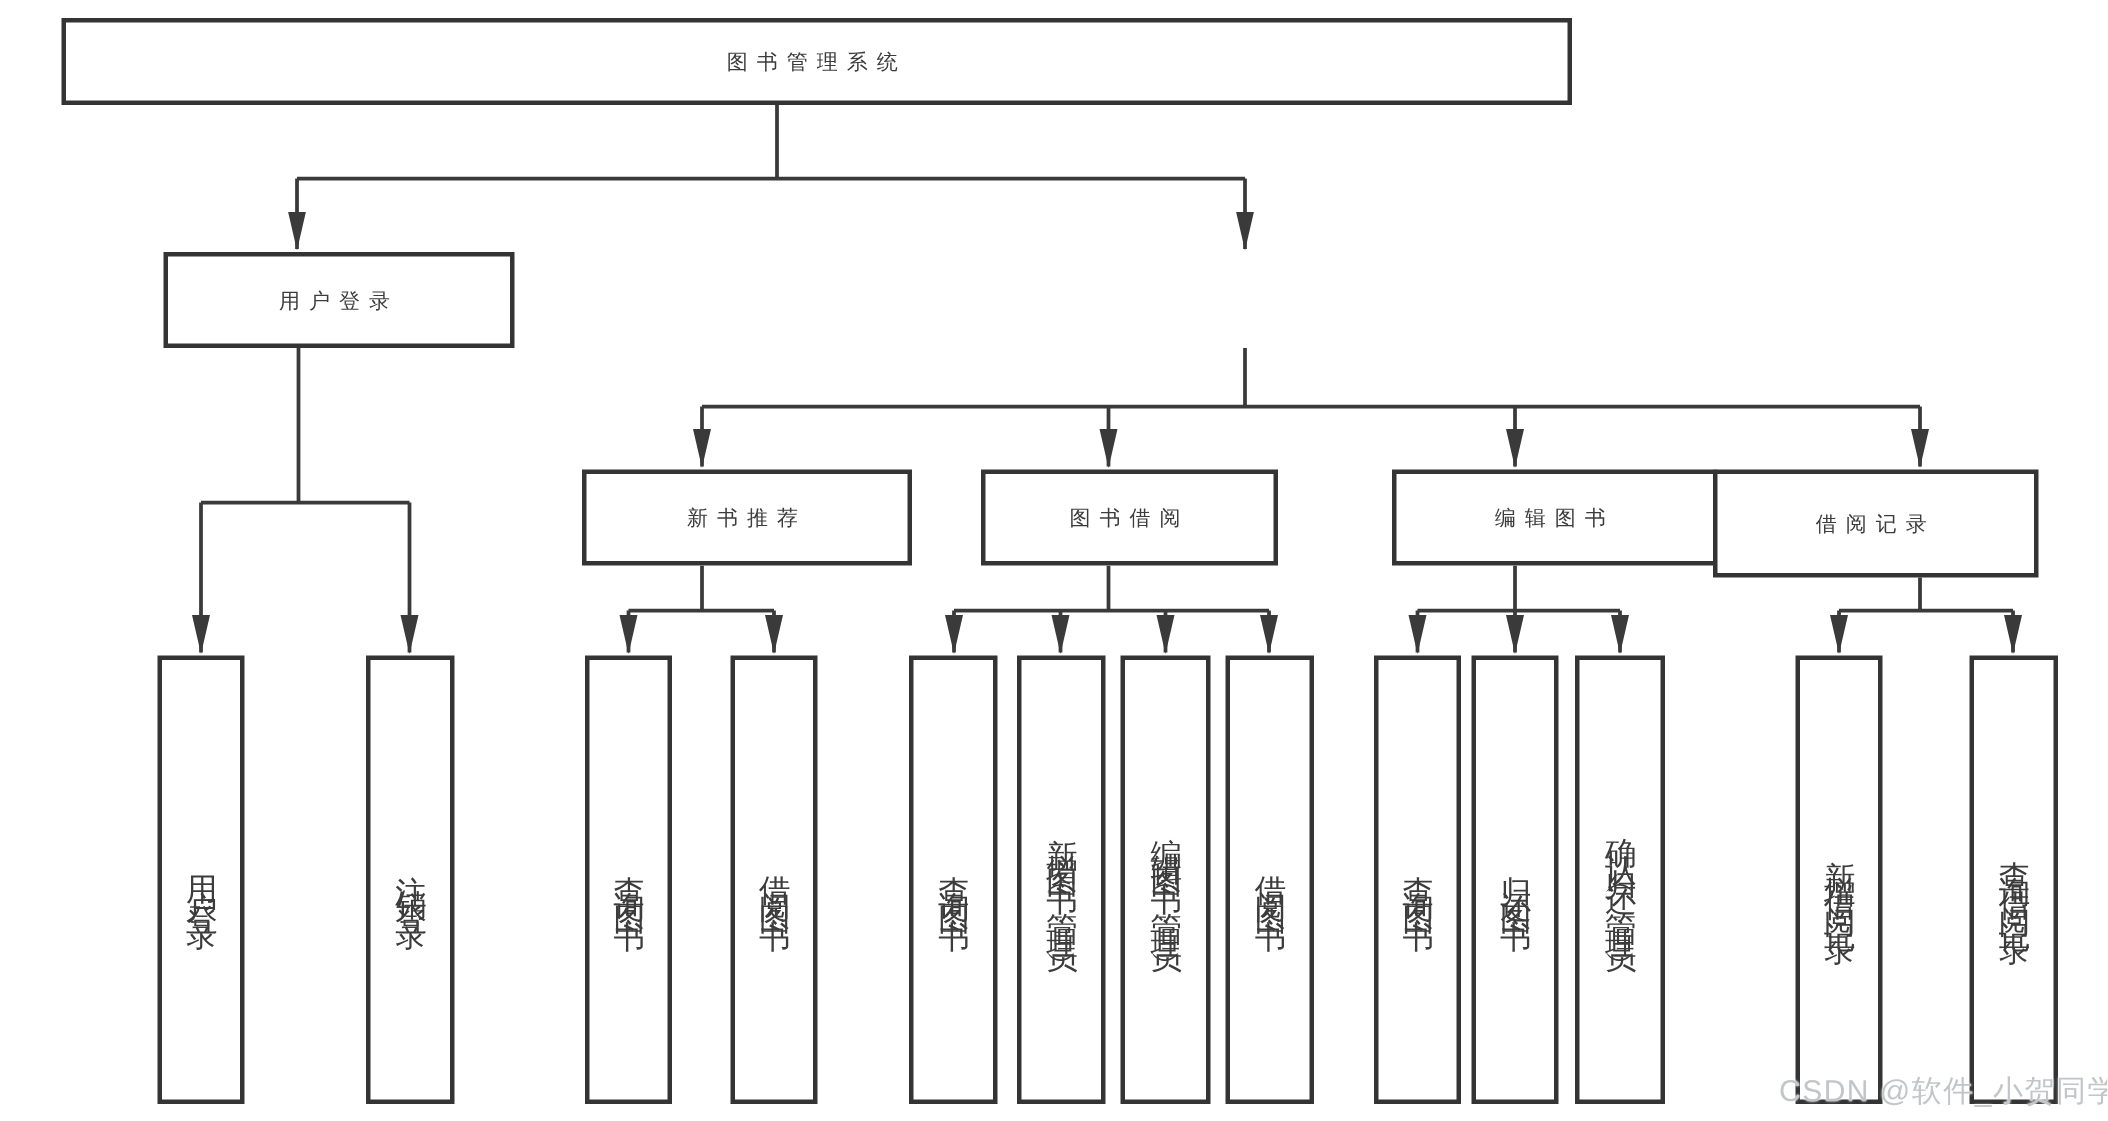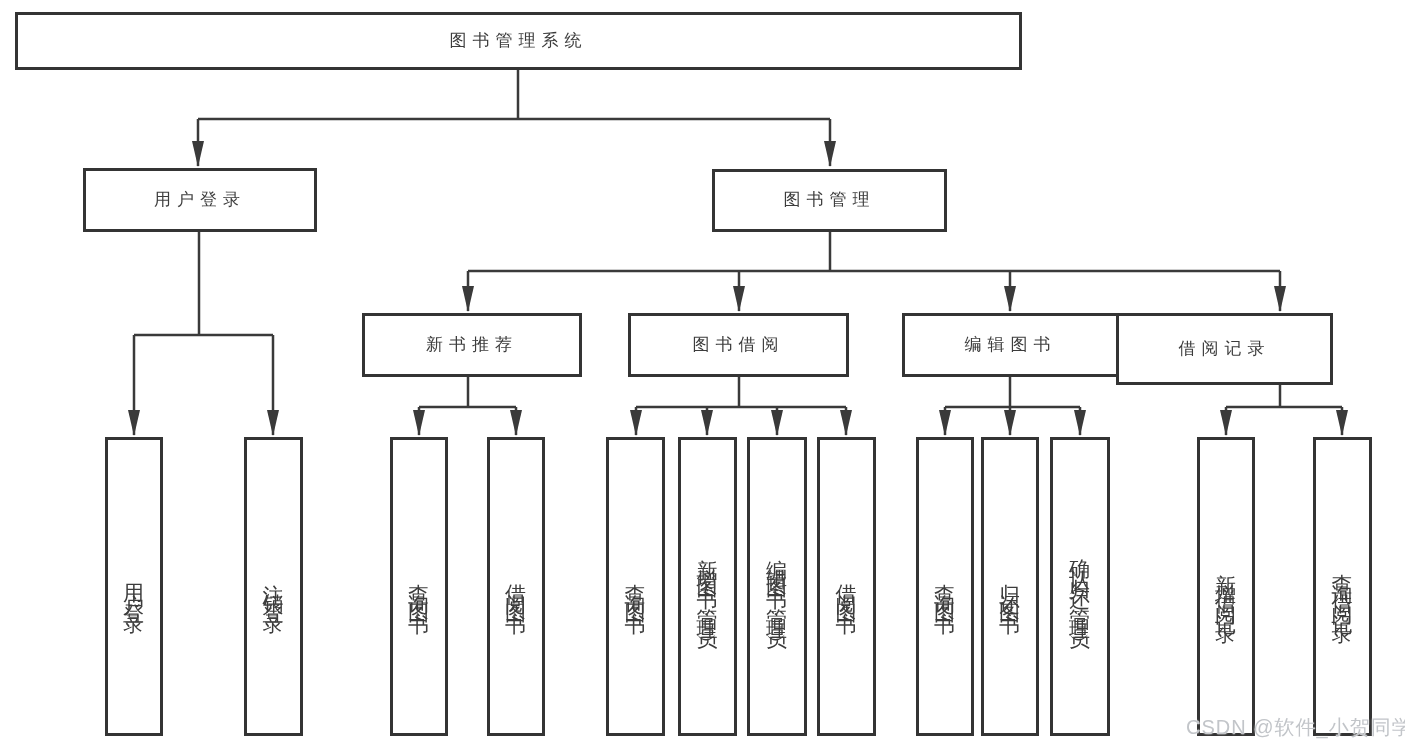--- a/index.html
+++ b/index.html
@@ -8,21 +8,21 @@
     background:#ffffff; overflow:hidden;
     font-family:"Liberation Sans","DejaVu Sans",sans-serif;
   }
   .edges { position:absolute; left:0; top:0; z-index:1; }
   .node {
     position:absolute; box-sizing:border-box; z-index:2;
     background:#ffffff; border:3px solid #343434;
     display:flex; align-items:center; justify-content:center;
     color:#3c3c3c;
   }
-  .h { font-size:17px; letter-spacing:6px; line-height:1.2; white-space:nowrap; }
+  .h { font-size:14px; letter-spacing:6px; line-height:1.2; white-space:nowrap;margin-left:26px; }
   .v {
     writing-mode:vertical-rl; text-orientation:mixed;
     font-size:21px; letter-spacing:10px; line-height:1;
   }
   .watermark {
     position:absolute; z-index:3; left:1186px; top:714px;
     font-size:20px; color:#c2c5c9; letter-spacing:1px;
     text-shadow:0 0 2px #ffffff, 0 0 1px #ffffff;
     white-space:nowrap;
   }
@@ -78,24 +78,23 @@
       <path d="M1280,377 V407"></path>
       <path d="M1226,407 H1342"></path>
       <path d="M1226,407 V435" marker-end="url(#arrow)"></path>
       <path d="M1342,407 V435" marker-end="url(#arrow)"></path>
     </g>
   </svg>
 
   <div class="node h" style="left:15px;top:12px;width:1007px;height:58px">图书管理系统</div>
 
   <div class="node h" style="left:83px;top:168px;width:234px;height:64px">用户登录</div>
-  <div class="node h" style="left:712px;top:169px;width:235px;height:63px">图书管理</div>
 
   <div class="node h" style="left:362px;top:313px;width:220px;height:64px">新书推荐</div>
-  <div class="node h" style="left:628px;top:313px;width:221px;height:64px">图书借阅</div>
+  <div class="node h" style="left:628px;top:313px;width:198px;height:64px">图书借阅</div>
   <div class="node h" style="left:902px;top:313px;width:217px;height:64px">编辑图书</div>
   <div class="node h" style="left:1116px;top:313px;width:217px;height:72px">借阅记录</div>
 
   <div class="node v" style="left:105px;top:437px;width:58px;height:299px">用户登录</div>
   <div class="node v" style="left:244px;top:437px;width:59px;height:299px">注销登录</div>
 
   <div class="node v" style="left:390px;top:437px;width:58px;height:299px">查询图书</div>
   <div class="node v" style="left:487px;top:437px;width:58px;height:299px">借阅图书</div>
 
   <div class="node v" style="left:606px;top:437px;width:59px;height:299px">查询图书</div>

